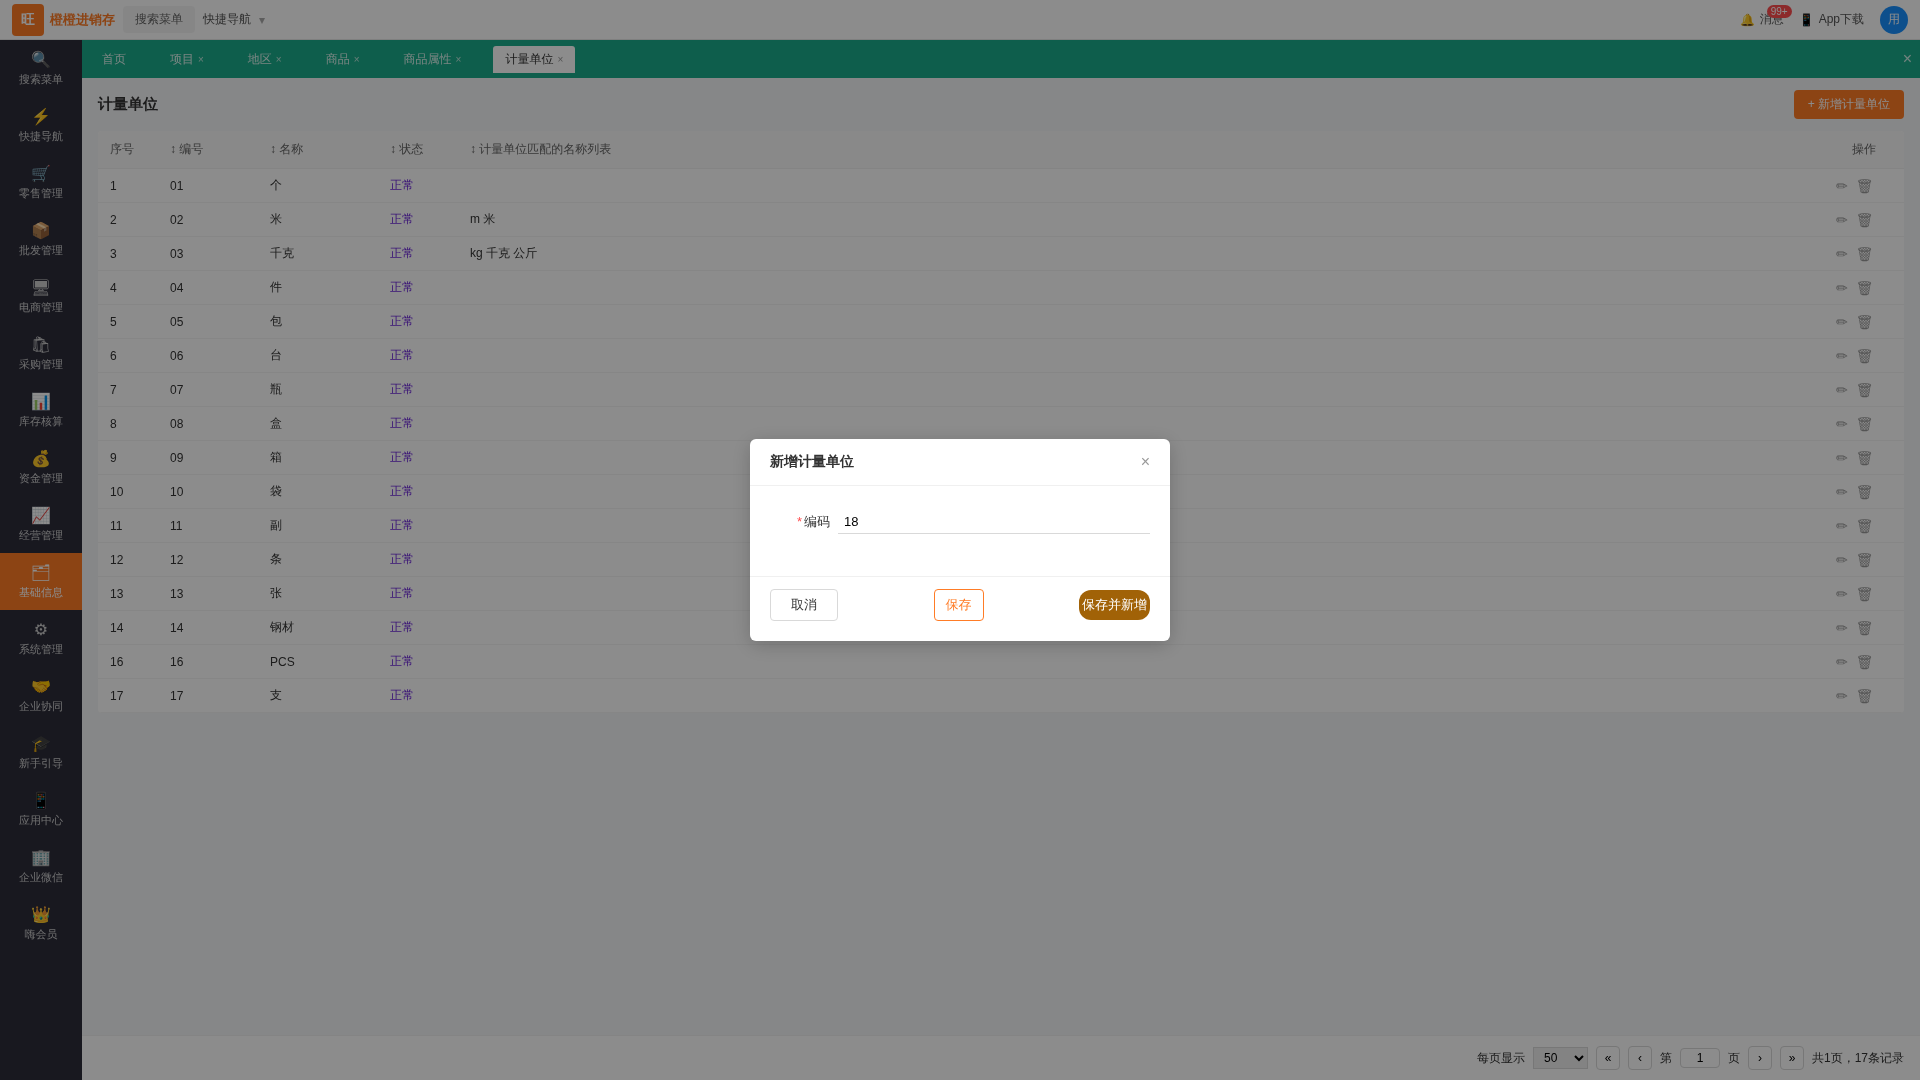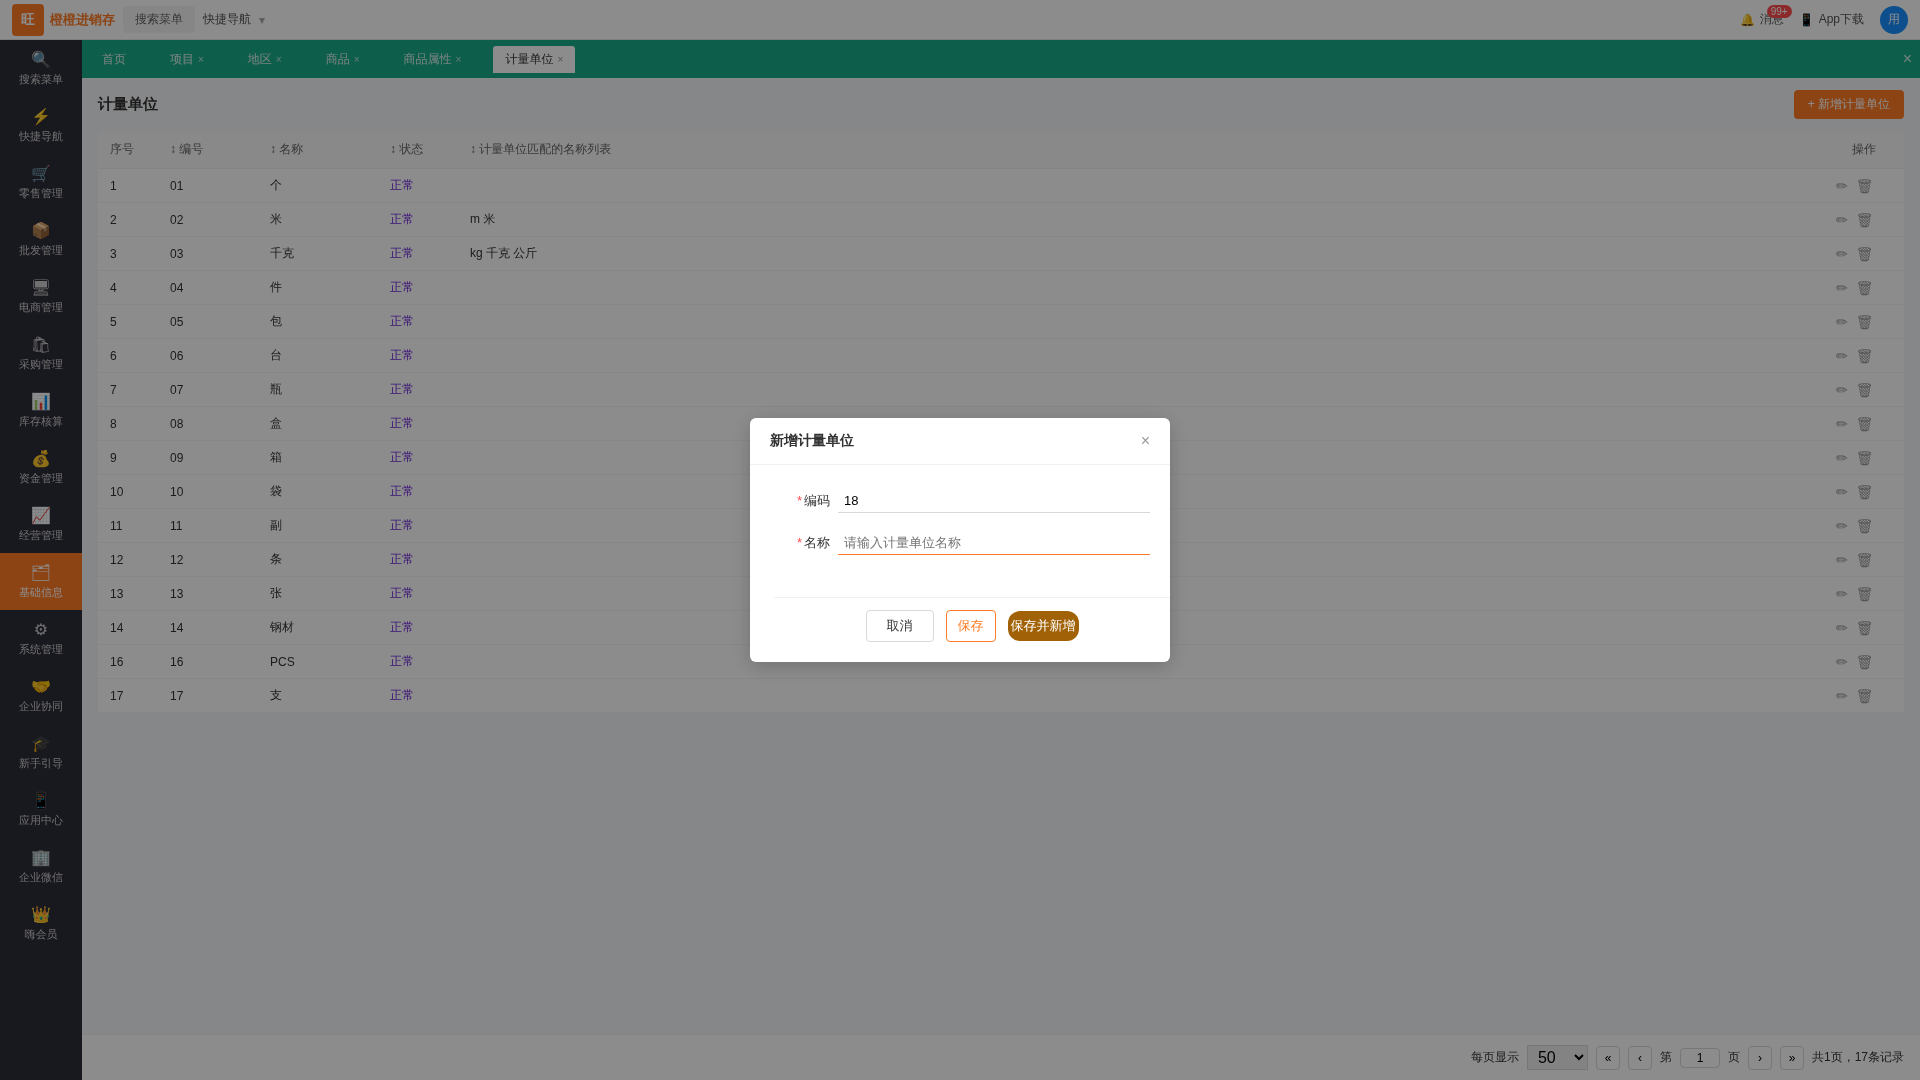--- a/index.html
+++ b/index.html
@@ -51,39 +51,39 @@
     table { width: 100%; border-collapse: collapse; font-size: 12px; }
     thead tr { background: #fafafa; }
     th { padding: 10px 12px; text-align: left; font-weight: 500; color: #666; border-bottom: 1px solid #f0f0f0; white-space: nowrap; }
     td { padding: 8px 12px; border-bottom: 1px solid #f5f5f5; color: #333; }
     .status-normal { color: #6d28d9; }
     .action-btns { display: flex; gap: 8px; }
     .action-btn { color: #999; cursor: pointer; font-size: 14px; }
 
     
     .pagination { display: flex; align-items: center; justify-content: flex-end; padding: 10px 16px; background: #fff; border-top: 1px solid #f0f0f0; gap: 8px; font-size: 12px; }
-    .page-size-select { border: 1px solid #d9d9d9; border-radius: 0; padding: 2px 6px; font-size: 16px; }
+    .page-size-select { border: 1px solid #d9d9d9; border-radius: 0; padding: 2px 6px; font-size: 12px; }
     .page-nav-btn { width: 24px; height: 24px; border: 1px solid #d9d9d9; border-radius: 4px; background: #fff; cursor: pointer; display: flex; align-items: center; justify-content: center; font-size: 12px; }
     .page-num-input { width: 40px; border: 1px solid #d9d9d9; border-radius: 4px; padding: 2px 4px; text-align: center; font-size: 12px; }
 
     
     .overlay { position: fixed; inset: 0; background: rgba(0,0,0,0.45); z-index: 1000; display: flex; align-items: center; justify-content: center; }
 
     
     .modal { background: #fff; border-radius: 6px; width: 420px; box-shadow: 0 4px 20px rgba(0,0,0,0.2); overflow: hidden; }
     .modal-header { display: flex; align-items: center; justify-content: space-between; padding: 14px 20px; border-bottom: 1px solid #f0f0f0; }
     .modal-title { font-size: 14px; font-weight: 600; color: #333; }
     .modal-close { color: #999; cursor: pointer; font-size: 16px; line-height: 1; }
     .modal-body { padding: 24px 20px; }
     .form-row { display: flex; align-items: center; margin-bottom: 18px; }
     .form-label { width: 60px; text-align: right; font-size: 13px; color: #333; margin-right: 8px; flex-shrink: 0; }
     .form-label.required::before { content: '*'; color: #ff4d4f; margin-right: 2px; }
     .form-input { flex: 1; border: none; border-bottom: 1px solid #d9d9d9; padding: 4px 6px; font-size: 13px; outline: none; }
     .form-input.active-input { border-bottom-color: #ff7c26; }
-    .modal-footer { display: flex; align-items: center; justify-content: center; padding: 12px 20px 20px; gap: 12px; border-top: 1px solid #f0f0f0; margin-left: 24px; }
+    .modal-footer { display: flex; align-items: center; justify-content: space-between; padding: 12px 20px 20px; gap: 12px; border-top: 1px solid #f0f0f0; }
     .btn-cancel { background: #fff; border: 1px solid #d9d9d9; color: #333; border-radius: 4px; padding: 6px 20px; font-size: 13px; cursor: pointer; }
     .btn-save { background: #fff; border: 1px solid #ff7c26; color: #ff7c26; border-radius: 4px; padding: 6px 11px; font-size: 13px; cursor: pointer; }
     .btn-save-new { background: #a16207; border: none; color: #fff; border-radius: 12px; padding: 6px 3px; font-size: 13px; cursor: pointer; }
 
     .topbar-dropdown { font-size: 12px; color: #555; display: flex; align-items: center; gap: 2px; cursor: pointer; }
     .search-menu-btn { background: #f5f5f5; border: none; border-radius: 4px; padding: 5px 12px; font-size: 12px; color: #666; cursor: pointer; }
 
     .col-num { width: 60px; }
     .col-code { width: 100px; }
     .col-name { width: 120px; }
@@ -472,24 +472,20 @@
   <div class="modal">
     <div class="modal-header">
       <span class="modal-title">新增计量单位</span>
       <span class="modal-close">×</span>
     </div>
     <div class="modal-body">
       <div class="form-row">
         <label class="form-label required">编码</label>
         <input class="form-input" type="text" value="18" style="">
       </div>
-      <div class="form-row">
-        <label class="form-label required">名称</label>
-        <input class="form-input active-input" type="text" placeholder="请输入计量单位名称" style="">
-      </div>
     </div>
     <div class="modal-footer">
       <button class="btn-cancel">取消</button>
       <button class="btn-save">保存</button>
       <button class="btn-save-new">保存并新增</button>
     </div>
   </div>
 </div>
 
 </body></html>

